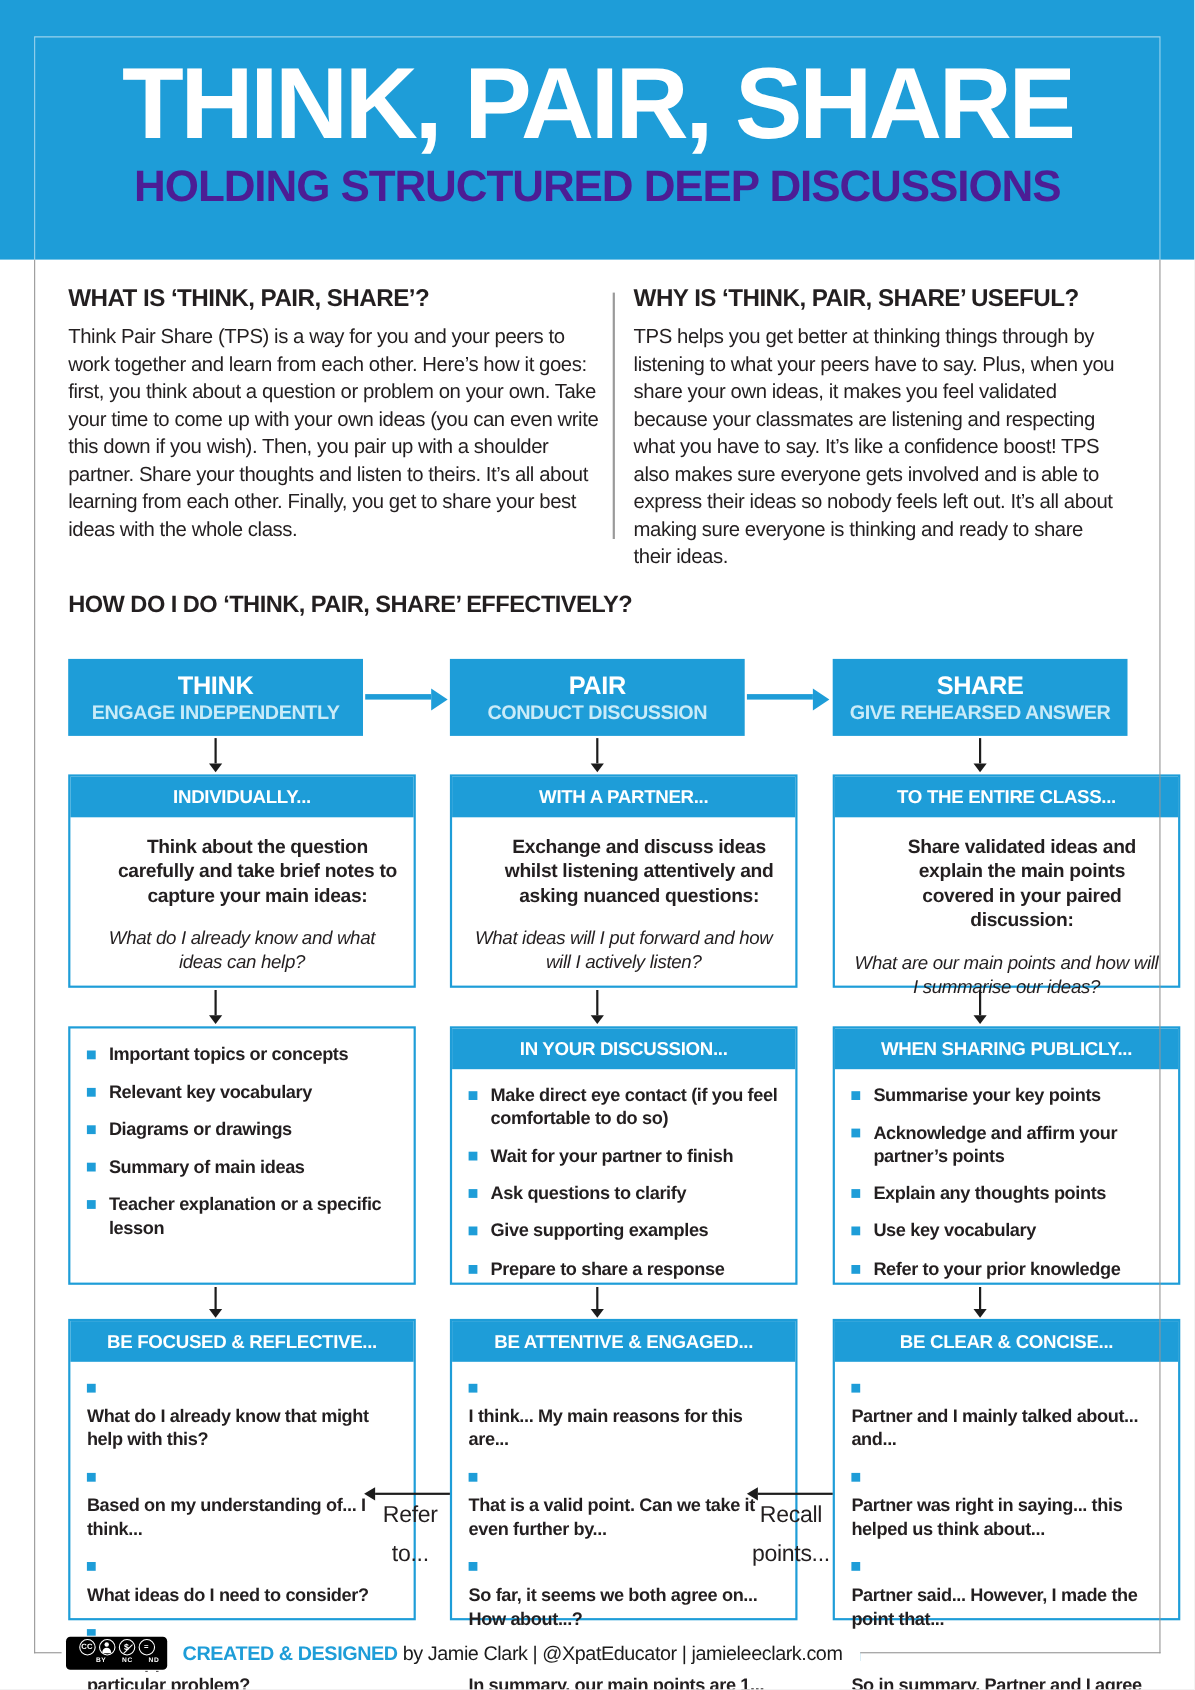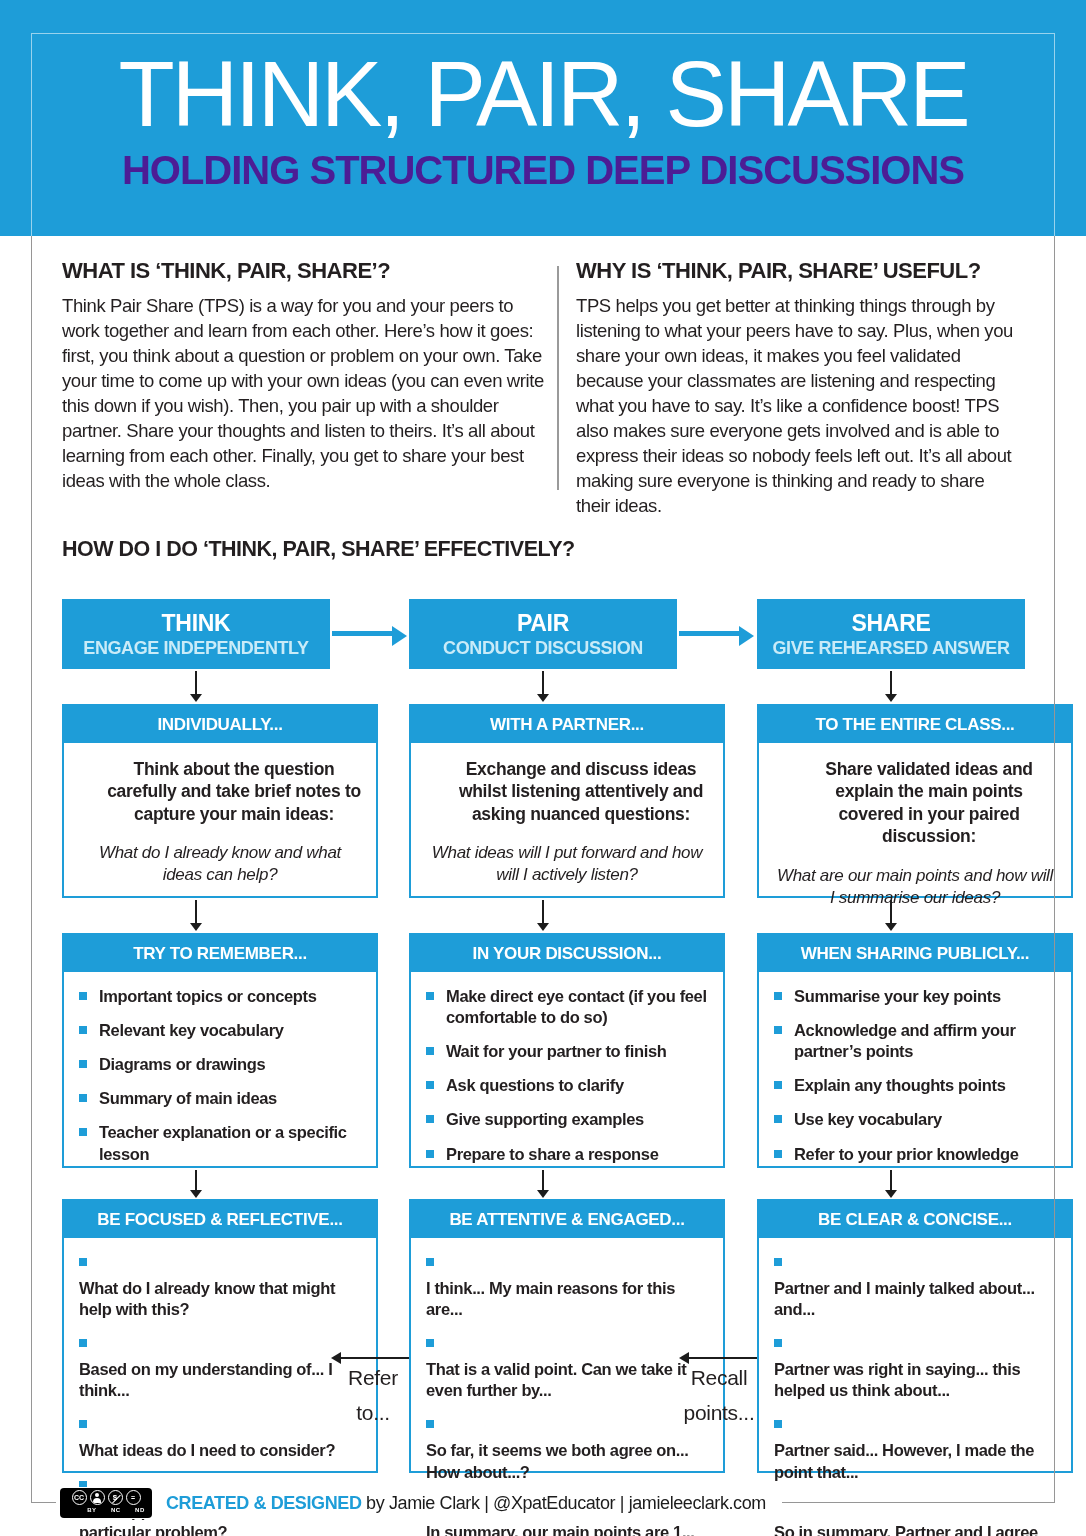--- a/index.html
+++ b/index.html
@@ -2,21 +2,21 @@
 <html><head>
 <meta charset="utf-8">
 <style>
   html,body{margin:0;padding:0;background:#e8e8e8;}
   .page{position:relative;width:1086px;height:1536px;background:#ffffff;overflow:hidden;
         font-family:"Liberation Sans","DejaVu Sans",sans-serif;color:#231f20;margin:0 auto;}
 
   
   .header{position:absolute;left:0;top:0;width:1086px;height:236px;background:#1e9dd8;}
   .header-title{position:absolute;left:0;top:48px;width:1086px;text-align:center;color:#ffffff;
-        font-size:92px;font-weight:normal;letter-spacing:-3px;line-height:1;white-space:nowrap;}
+        font-size:92px;font-weight:bold;letter-spacing:-3px;line-height:1;white-space:nowrap;}
   .header-sub{position:absolute;left:0;top:150px;width:1086px;text-align:center;color:#4c1d95;
         font-size:40px;font-weight:bold;letter-spacing:-1px;line-height:1;white-space:nowrap;}
 
   
   .frame-top{position:absolute;left:31px;top:33px;width:1024px;height:203px;box-sizing:border-box;
         border:1px solid rgba(255,255,255,.55);border-bottom:none;z-index:2;}
   .frame-bottom{position:absolute;left:31px;top:236px;width:1024px;height:1267px;box-sizing:border-box;
         border:1px solid #969696;border-top:none;z-index:1;}
 
   
@@ -157,21 +157,20 @@
   </div>
 
   <div class="varrow" style="left:195px;top:900px;height:23px;"></div>
   <div class="vhead" style="left:190px;top:923px;"></div>
   <div class="varrow" style="left:542px;top:900px;height:23px;"></div>
   <div class="vhead" style="left:537px;top:923px;"></div>
   <div class="varrow" style="left:890px;top:900px;height:23px;"></div>
   <div class="vhead" style="left:885px;top:923px;"></div>
 
   <div class="stepbox row3 cx0">
-    <div class="bar">TRY TO REMEMBER...</div>
     <ul class="blist">
       <li>
           <span class="sq"></span>
           <span>Important topics or concepts</span>
         </li>
       <li>
           <span class="sq"></span>
           <span>Relevant key vocabulary</span>
         </li>
       <li>

